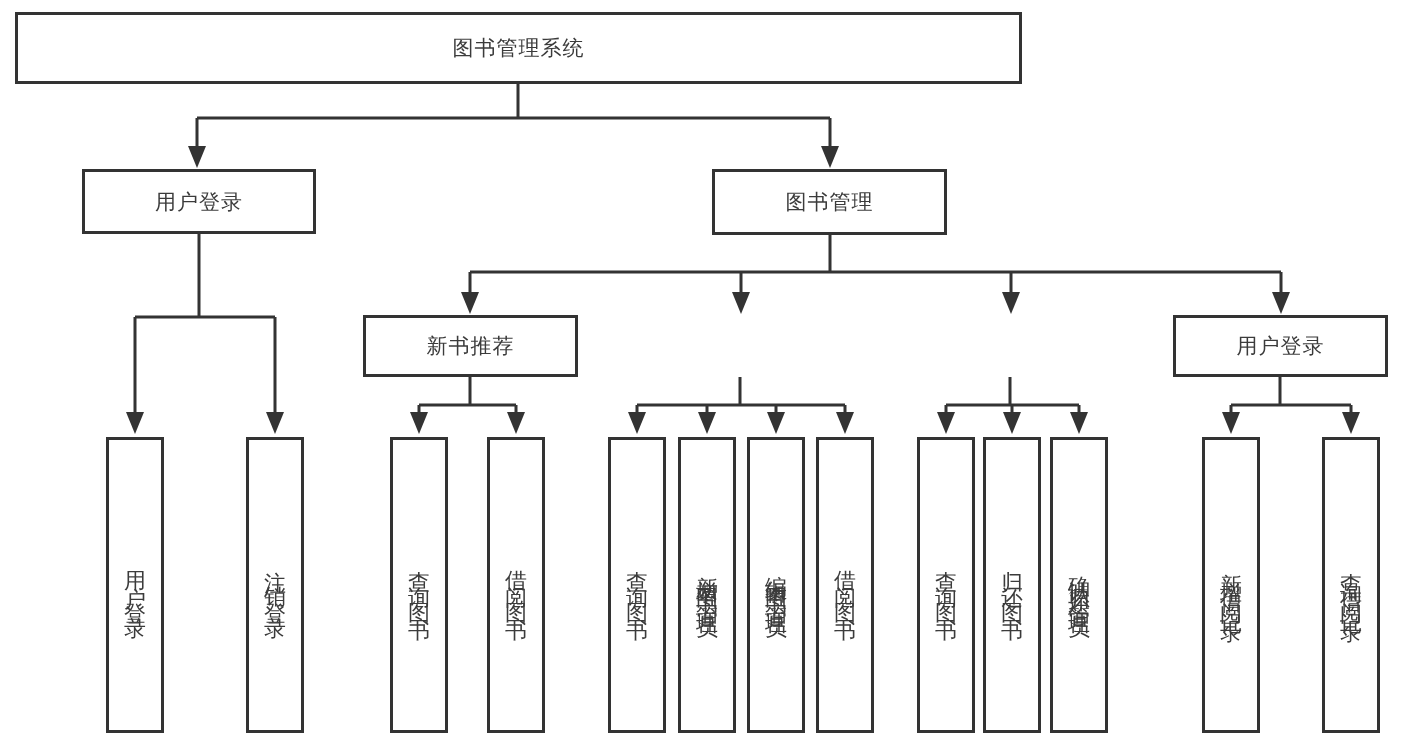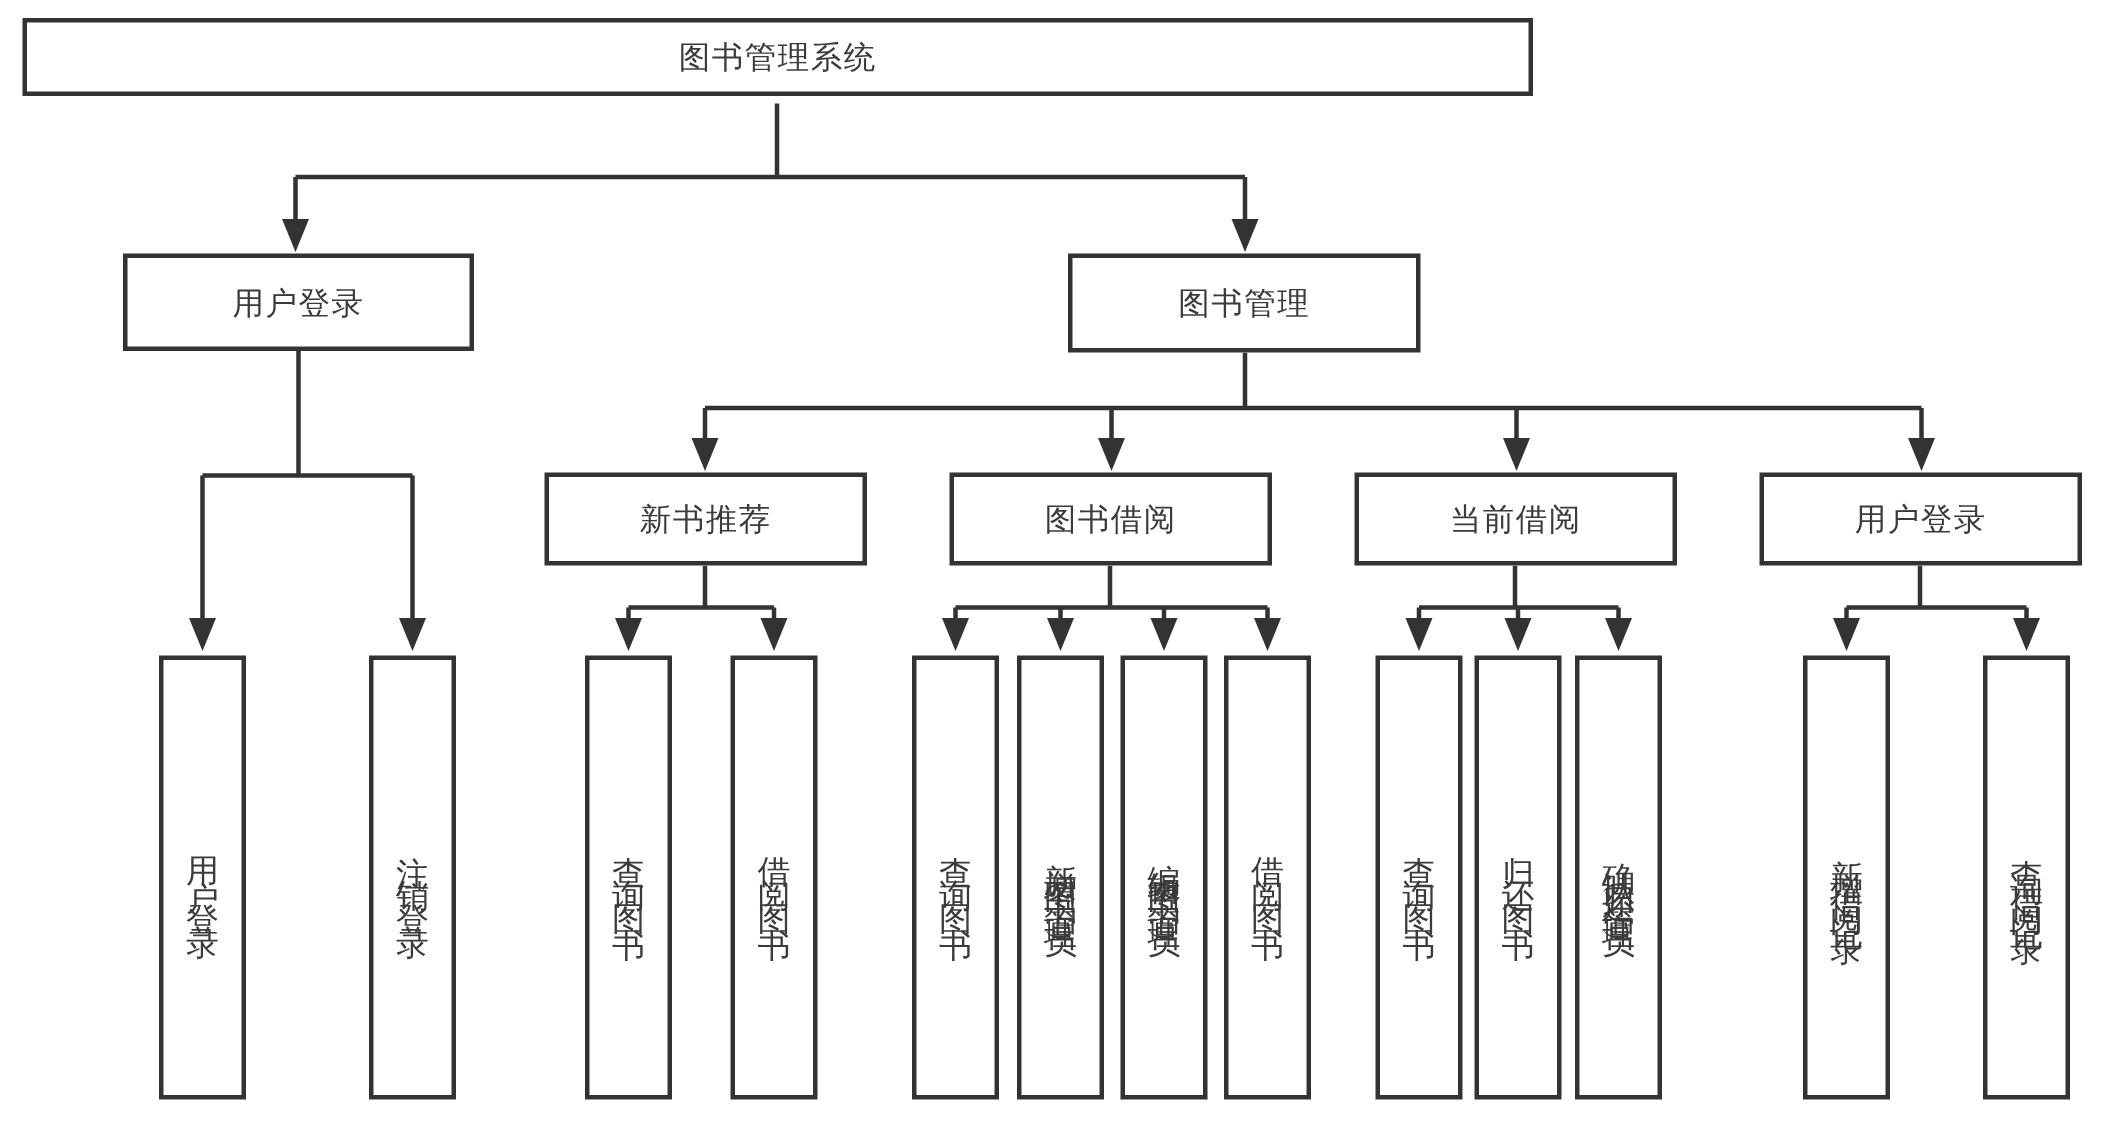--- a/index.html
+++ b/index.html
@@ -75,28 +75,26 @@
       <polygon points="767,412 785,412 776,434"></polygon>
       <polygon points="836,412 854,412 845,434"></polygon>
       <polygon points="937,412 955,412 946,434"></polygon>
       <polygon points="1003,412 1021,412 1012,434"></polygon>
       <polygon points="1070,412 1088,412 1079,434"></polygon>
       <polygon points="1222,412 1240,412 1231,434"></polygon>
       <polygon points="1342,412 1360,412 1351,434"></polygon>
     </g>
   </svg>
 
-  <div class="box h" style="left:15px;top:12px;width:1007px;height:52px">图书管理系统</div>
+  <div class="box h" style="left:15px;top:12px;width:1007px;height:72px">图书管理系统</div>
 
   <div class="box h" style="left:82px;top:169px;width:234px;height:65px">用户登录</div>
   <div class="box h" style="left:363px;top:315px;width:215px;height:62px">新书推荐</div>
 
   <div class="box h" style="left:712px;top:169px;width:235px;height:66px">图书管理</div>
-  <div class="box h" style="left:633px;top:315px;width:215px;height:62px">图书借阅</div>
-  <div class="box h" style="left:903px;top:315px;width:215px;height:62px">当前借阅</div>
   <div class="box h" style="left:1173px;top:315px;width:215px;height:62px">用户登录</div>
 
   <div class="box v vs" style="left:106px;top:437px;width:58px;height:296px">用户登录</div>
   <div class="box v vs" style="left:246px;top:437px;width:58px;height:296px">注销登录</div>
 
   <div class="box v vs" style="left:390px;top:437px;width:58px;height:296px">查询图书</div>
   <div class="box v vs" style="left:487px;top:437px;width:58px;height:296px">借阅图书</div>
 
   <div class="box v vs" style="left:608px;top:437px;width:58px;height:296px">查询图书</div>
   <div class="box v vl" style="left:678px;top:437px;width:58px;height:296px">新增图书（管理员）</div>

